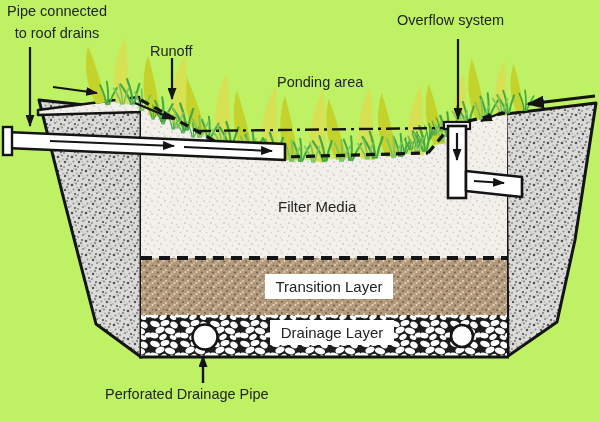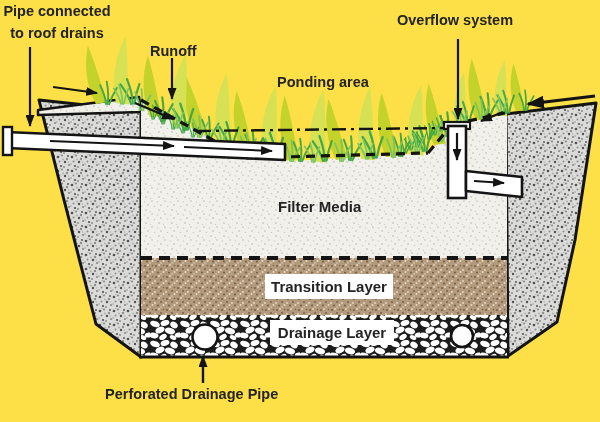--- a/index.html
+++ b/index.html
@@ -1,17 +1,17 @@
 <!DOCTYPE html>
 <html><head>
 <meta charset="utf-8">
 <style>
   html,body{margin:0;padding:0;background:#ffffff;}
   body{width:600px;height:422px;overflow:hidden;font-family:"Liberation Sans",sans-serif;}
-  .stage{position:relative;width:600px;height:422px;background:#fde047;font-weight:bold;}
+  .stage{position:relative;width:600px;height:422px;background:#bef264;}
   svg{display:block;}
   text{fill:#232323;font-family:"Liberation Sans",sans-serif;}
   .lbl{font-size:14.5px;}
   .lbl-box{font-size:15px;}
 </style>
 </head>
 <body>
 
 <div class="stage">
 <svg width="600" height="422" viewBox="0 0 600 422">

